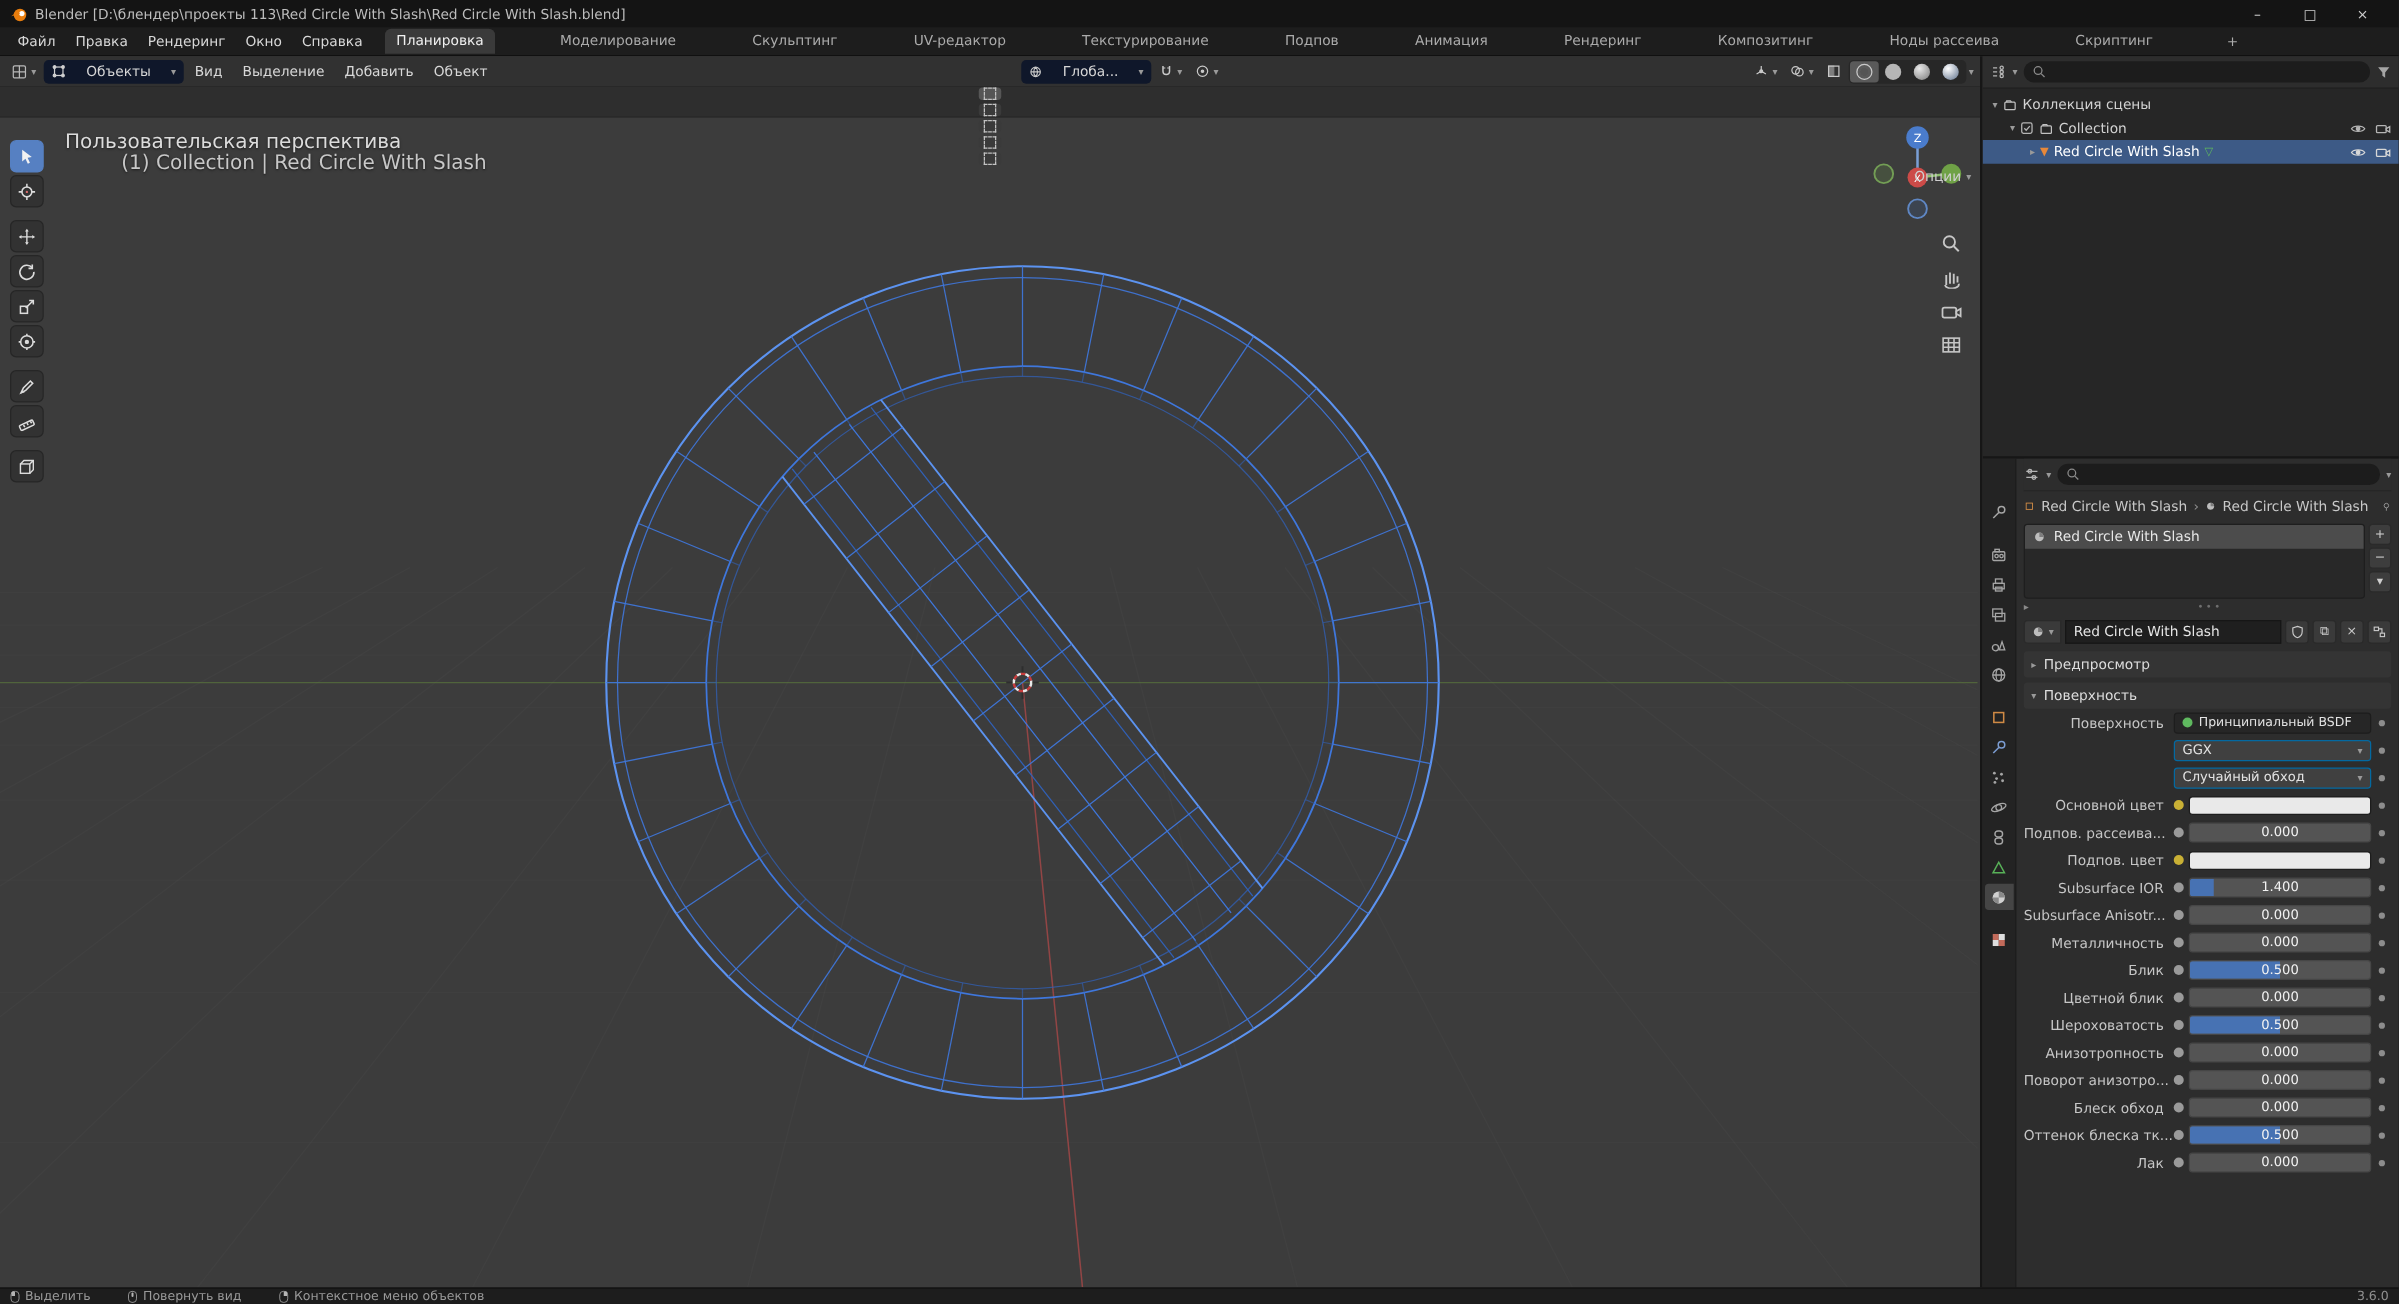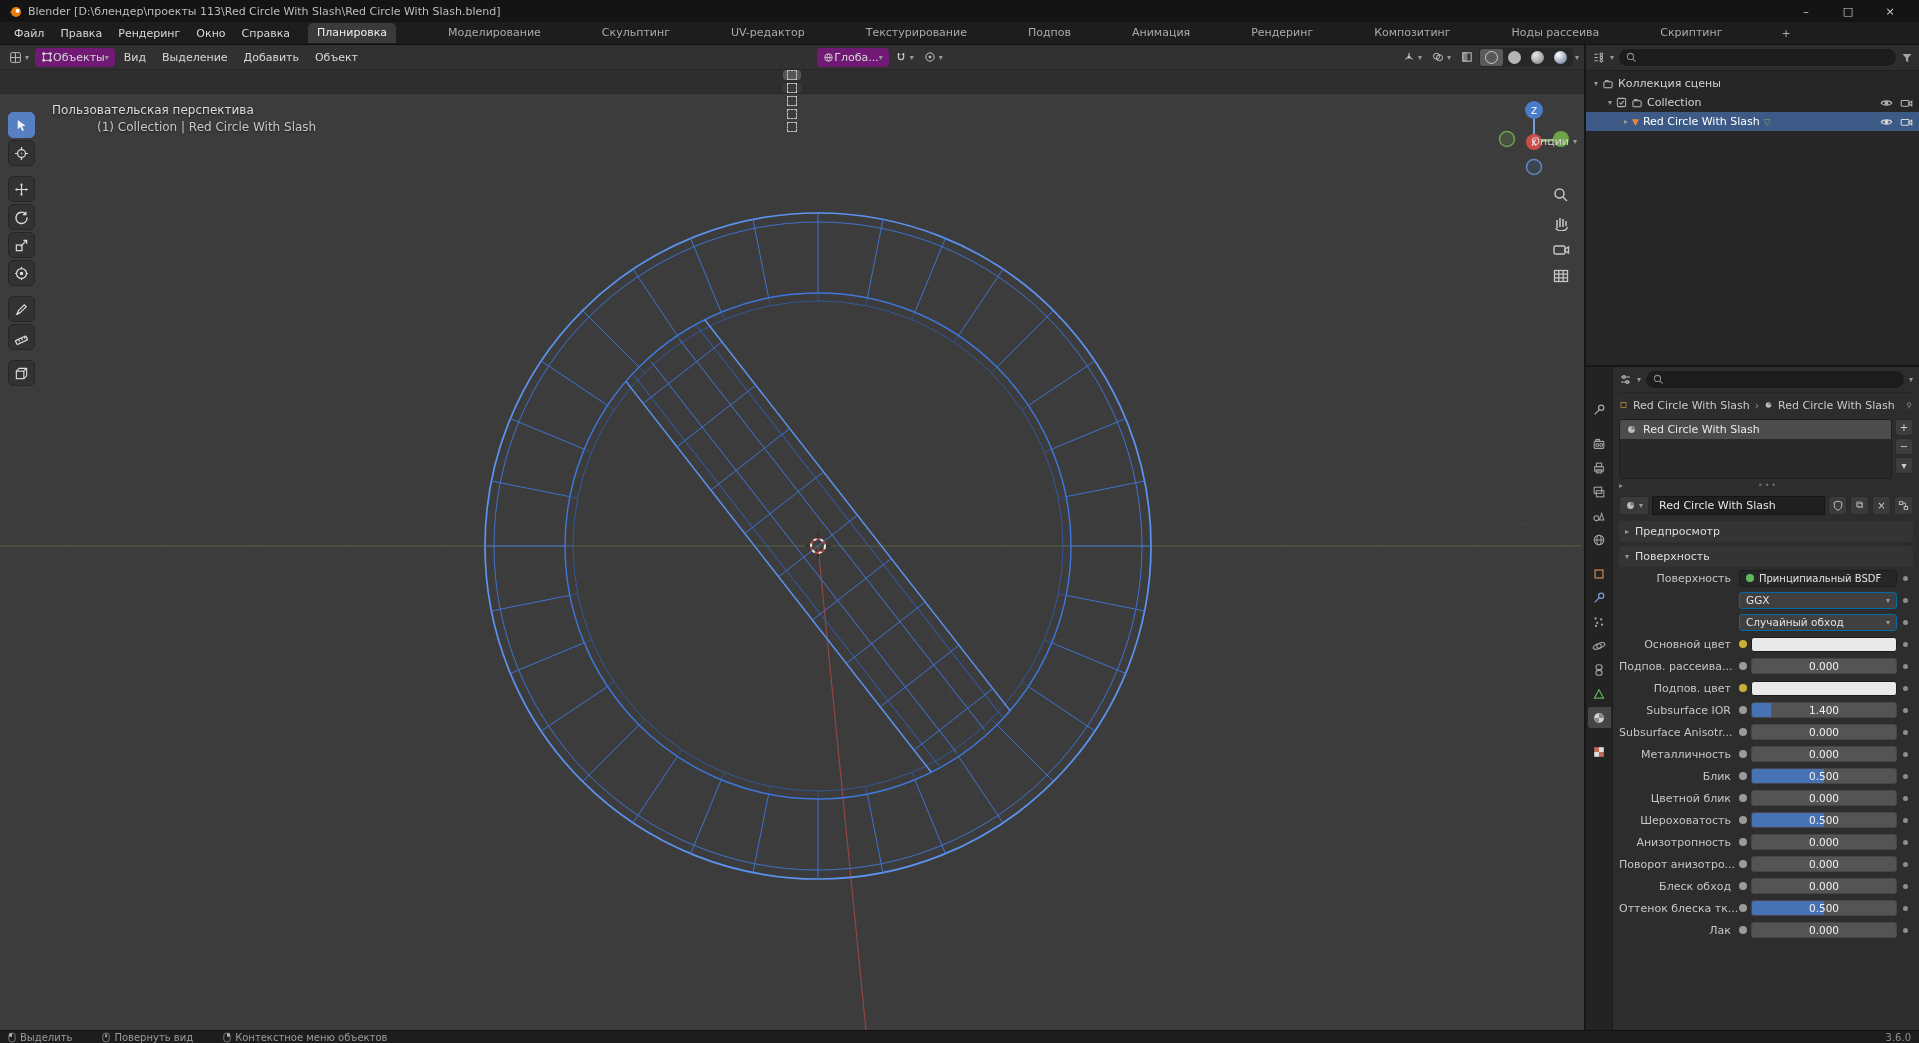--- a/index.html
+++ b/index.html
@@ -25,21 +25,21 @@
   .tb-mini{color:#9f9f9f;display:flex;align-items:center;}
 
   
   .main{position:absolute;top:45px;left:0;right:0;bottom:13px;display:flex;}
   .viewport-area{width:1586px;position:relative;background:#3c3c3c;border-right:2px solid #161616;}
   .side{flex:1;display:flex;flex-direction:column;background:#232323;min-width:0;}
 
   
   .vp-header{height:25px;background:#313131;border-bottom:1px solid #262626;display:flex;align-items:center;gap:2px;padding:0 5px;position:relative;z-index:5;}
   .hbtn{display:flex;align-items:center;gap:3px;background:transparent;border:0;color:#cfcfcf;padding:2px 4px;border-radius:3px;font-size:11px;font-family:inherit;}
-  .hfield{display:flex;align-items:center;gap:0;background:#701a75;border-radius:4px;height:19px;padding:0 6px;color:#d6d6d6;}
+  .hfield{display:flex;align-items:center;gap:16px;background:#0f172a;border-radius:4px;height:19px;padding:0 6px;color:#d6d6d6;}
   .vp-menu{padding:0 7px;color:#d8d8d8;}
   .chev{font-size:8px;color:#9a9a9a;}
   .hspacer{flex:1;}
   .sphere{width:13px;height:13px;border-radius:50%;}
   .sph-wire{border:1.3px solid #c9c9c9;background:radial-gradient(circle at 50% 50%,#555 0 40%,transparent 41%);}
   .sph-solid{background:#b5b5b5;}
   .sph-mat{background:radial-gradient(circle at 35% 30%,#e8e8e8,#7a7a7a);}
   .sph-rend{background:radial-gradient(circle at 35% 30%,#fff,#5c6f8a);}
   .seg{display:flex;align-items:center;background:#272727;border-radius:4px;padding:1px;}
   .seg .sgb{padding:2px 5px;border-radius:3px;display:flex;align-items:center;}
@@ -47,21 +47,21 @@
 
   .vp-toolrow{height:24px;background:#2e2e2e;border-bottom:1px solid #292929;display:flex;align-items:center;padding:0 7px;gap:3px;position:relative;z-index:5;flex-direction:column;}
   .selmode{width:18px;height:18px;border-radius:3px;background:#3a3a3a;display:flex;align-items:center;justify-content:center;}
   .selmode.on{background:#565656;}
   .selmode i{display:block;width:10px;height:10px;border:1px dashed #c2c2c2;}
   .opt-right{margin-left:auto;display:flex;align-items:center;gap:4px;color:#cfcfcf;}
 
   
   .vp-canvas{position:absolute;top:49px;left:0;right:2px;bottom:0;overflow:hidden;background:#3c3c3c;}
   .vp-canvas svg.scene{position:absolute;inset:0;}
-  .vp-label{position:absolute;left:52px;color:#dcdcdc;text-shadow:0 1px 2px rgba(0,0,0,.6);font-size:12px;white-space:nowrap;}
+  .vp-label{position:absolute;left:52px;color:#dcdcdc;text-shadow:0 1px 2px rgba(0,0,0,.6);font-size:16px;white-space:nowrap;}
   .vp-label.l2{color:#c8c8c8;margin-left:45px;}
 
   
   .tools{position:absolute;left:8px;top:18px;display:flex;flex-direction:column;gap:2px;}
   .tool{width:27px;height:26px;background:rgba(50,50,50,.92);border:1px solid #262626;border-radius:5px;display:flex;align-items:center;justify-content:center;color:#e2e2e2;}
   .tool.active{background:#5680c2;border-color:#5680c2;}
   .tgap{height:6px;}
 
   .gizmo{position:absolute;top:2px;right:8px;}
   .nav-icons{position:absolute;top:92px;right:12px;display:flex;flex-direction:column;gap:9px;align-items:center;color:#c6c6c6;}

